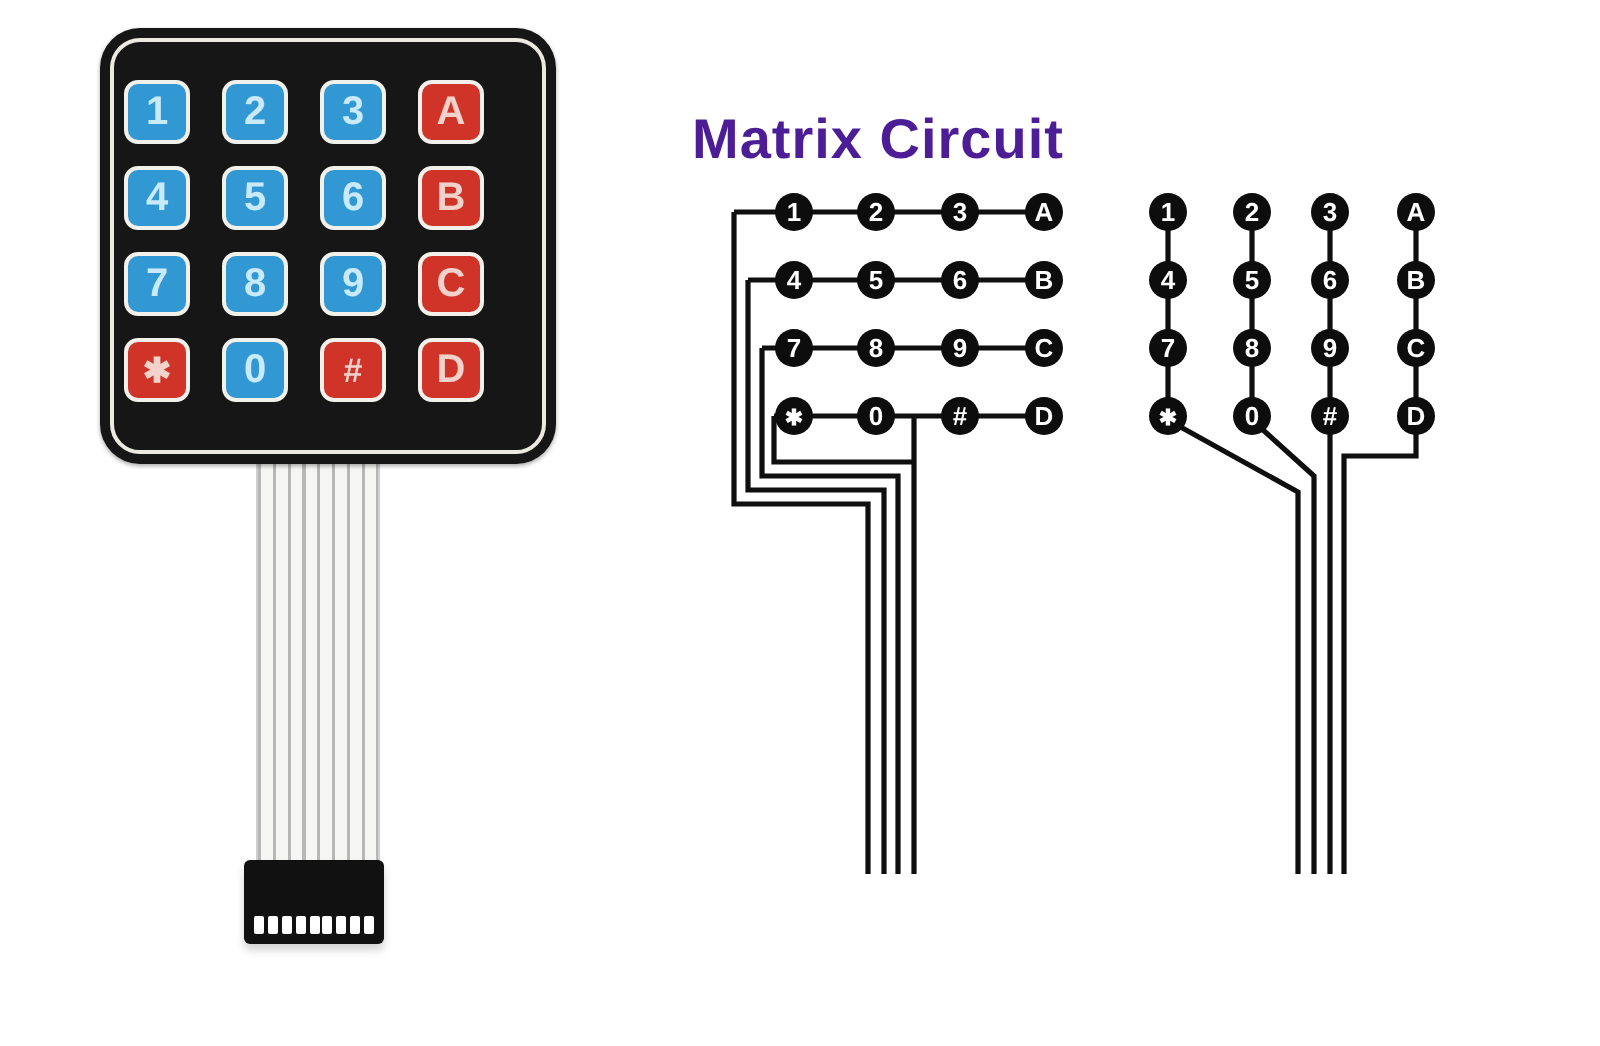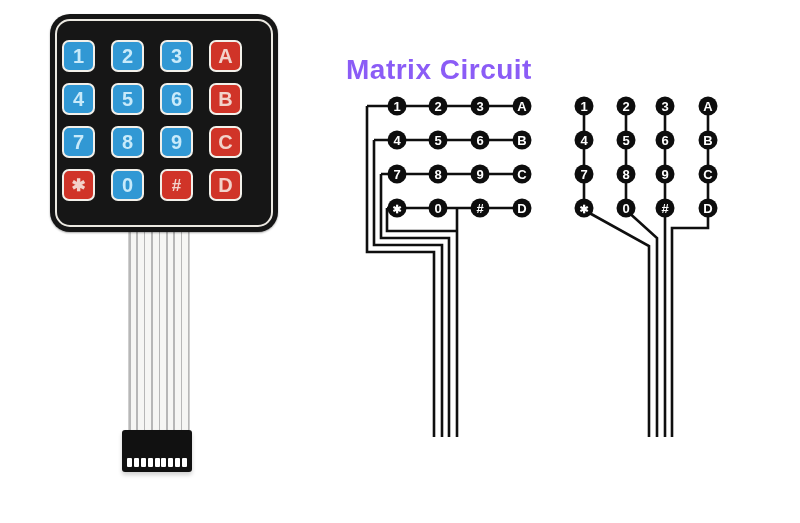--- a/index.html
+++ b/index.html
@@ -24,21 +24,21 @@
   .key.red{background:#d03428;color:#f2d2ca;}
   .key .small-glyph{font-size:17px;}
   .connector{position:absolute;left:122px;top:430px;width:70px;height:42px;z-index:3;
           background:#111;border-radius:3px;display:flex;align-items:flex-end;
           justify-content:space-between;padding:0 5px 5px 5px;box-sizing:border-box;
           box-shadow:0 3px 4px rgba(0,0,0,.18);}
   .pin{width:5px;height:9px;background:#fff;border-radius:1px;}
 
   
   .circuit-title{position:absolute;left:346px;top:54px;font-size:28px;font-weight:bold;
-          color:#8b5cf6;letter-spacing:.5px;}
+          color:#4c1d95;letter-spacing:.5px;}
   #circuit-svg{position:absolute;left:340px;top:80px;}
 </style>
 </head>
 <body>
 
 <div class="canvas">
 
   <div class="ribbon"></div>
 
   <div class="keypad-body">

